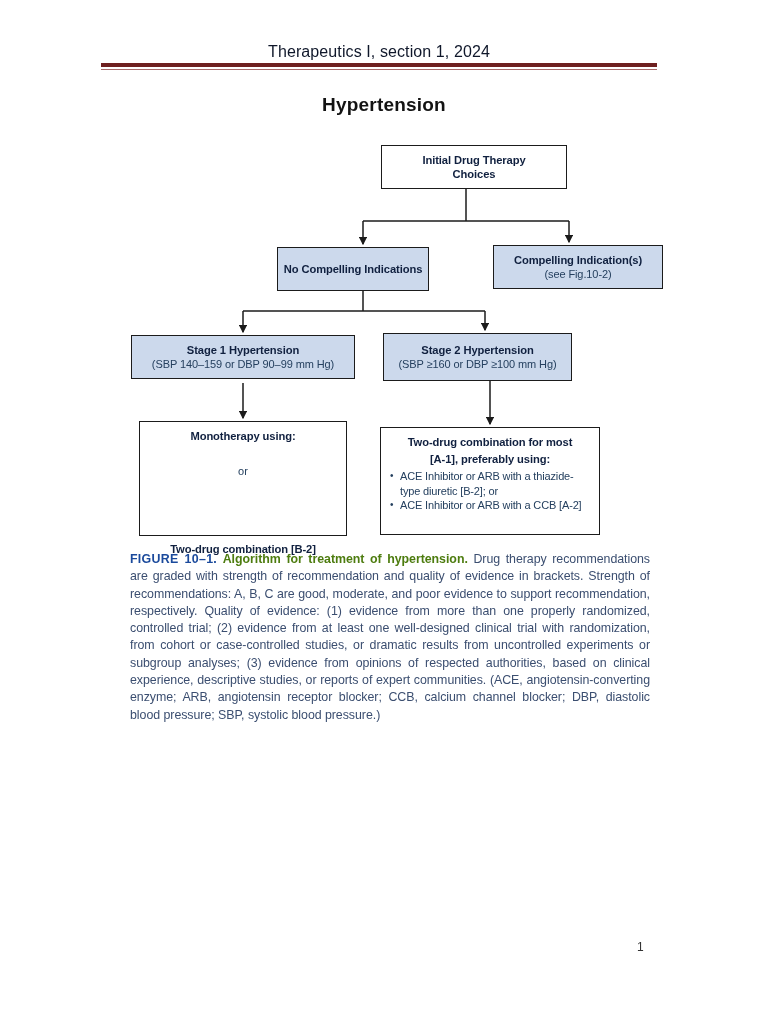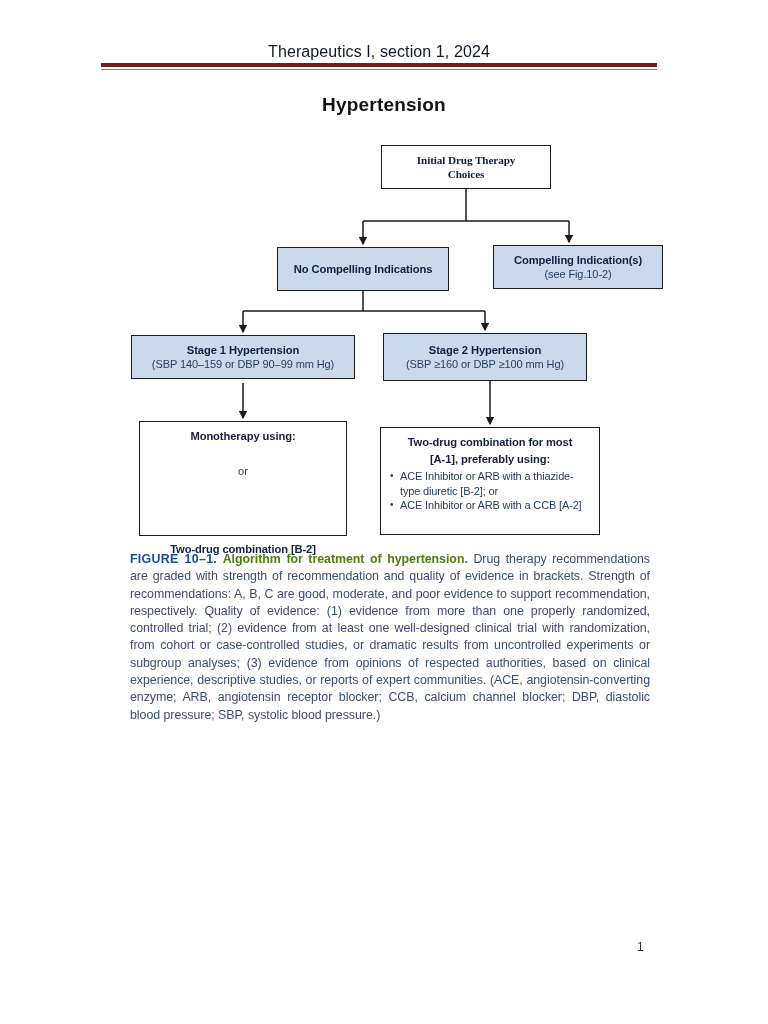--- a/index.html
+++ b/index.html
@@ -94,25 +94,25 @@
     color: #10203f;
   }
   .node .sub {
     font-size: 11px;
     line-height: 14px;
     letter-spacing: -0.1px;
     color: #25405f;
   }
 
   
-  #node-initial   { left: 381px; top: 145px; width: 170px; height: 44px; font-family: Liberation Serif, serif; }
-  #node-nocomp    { left: 277px; top: 247px; width: 172px; height: 44px; }
+  #node-initial   { left: 381px; top: 145px; width: 186px; height: 44px; }
+  #node-nocomp    { left: 277px; top: 247px; width: 152px; height: 44px; }
   #node-comp      { left: 493px; top: 245px; width: 170px; height: 44px; }
   #node-stage1    { left: 131px; top: 335px; width: 224px; height: 44px; align-items: center; }
-  #node-stage2    { left: 383px; top: 333px; width: 204px; height: 48px; }
+  #node-stage2    { left: 383px; top: 333px; width: 189px; height: 48px; }
   #node-mono      { left: 139px; top: 421px; width: 208px; height: 115px; gap: 18px; }
   #node-two       { left: 380px; top: 427px; width: 220px; height: 108px; }
 
   
   .node.textnode {
     justify-content: flex-start;
     padding: 7px 8px 6px 8px;
   }
   .node.textnode .title {
     text-align: center;

